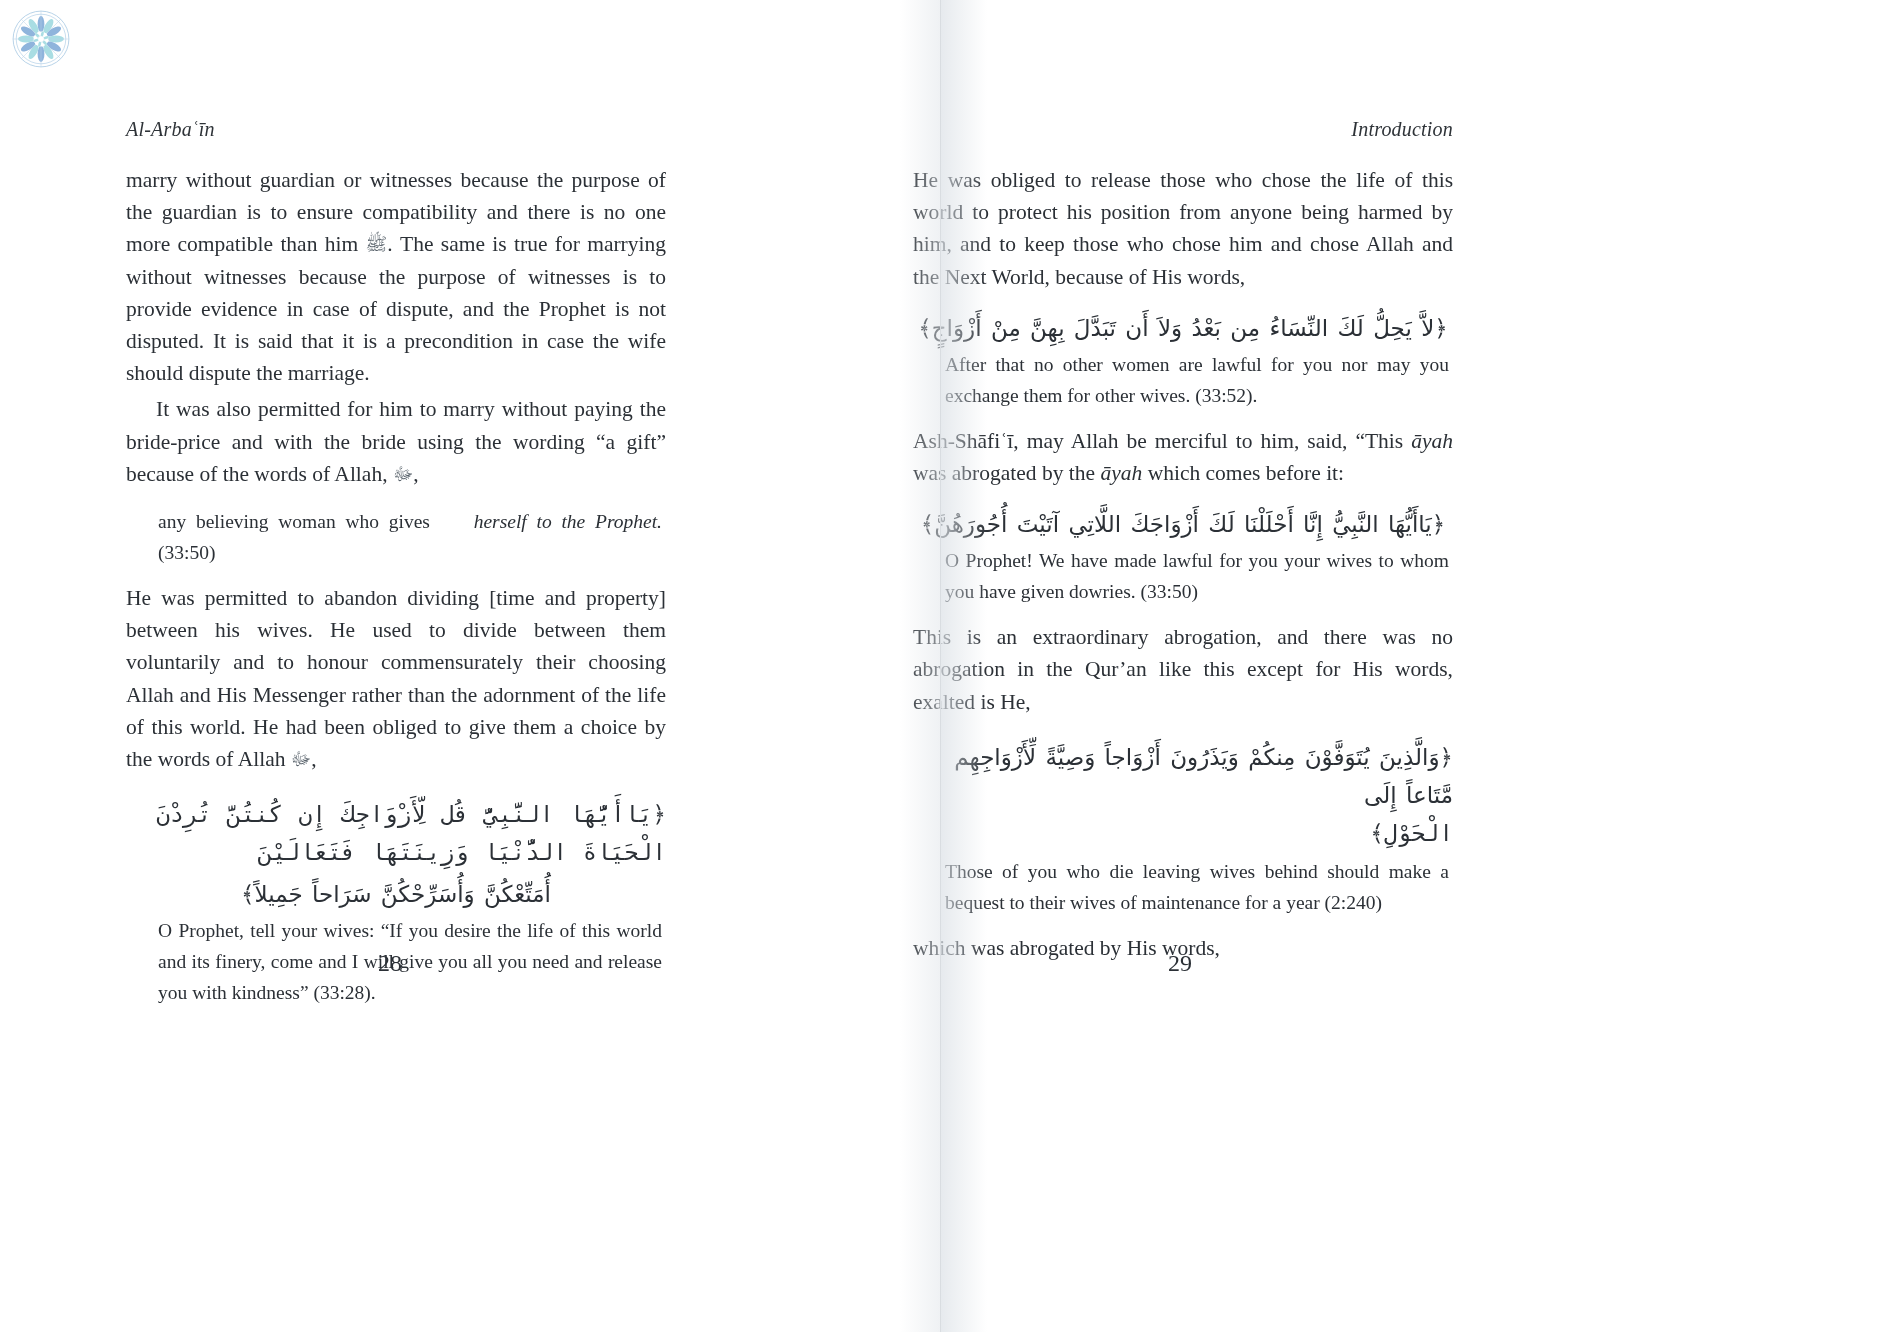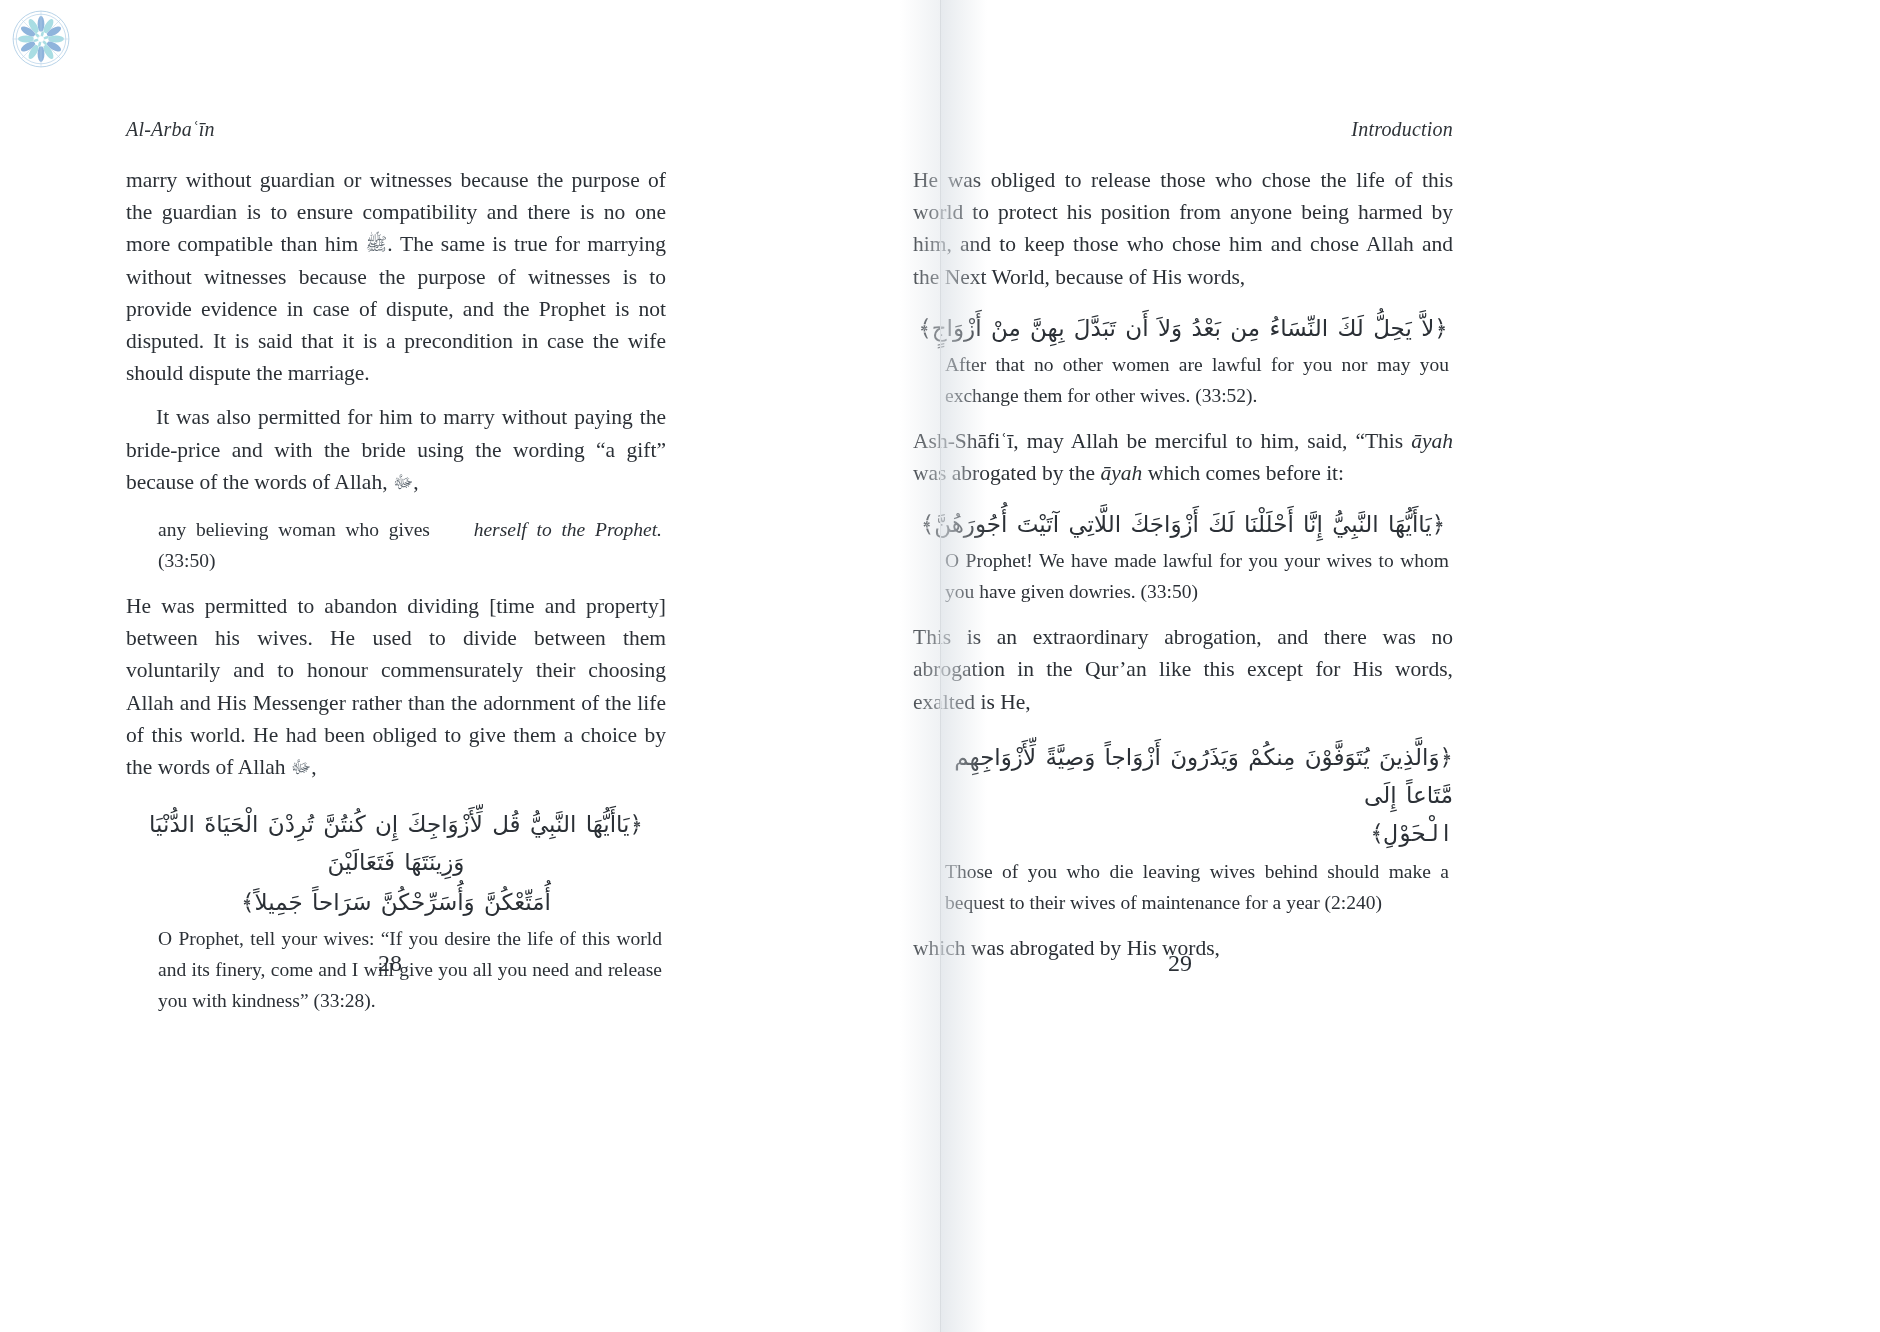--- a/index.html
+++ b/index.html
@@ -70,21 +70,21 @@
     font-size: 21.5px;
     line-height: 32.2px;
     color: #2b3036;
     margin: 0 0 0 0;
     text-align: justify;
     text-justify: inter-word;
     -webkit-hyphens: none;
     hyphens: none;
   }
   p.body.indent { text-indent: 30px; }
-  p.body + p.body { margin-top: 12px; }
+  p.body + p.body { margin-top: 4px; }
 
   .sal {
     font-size: 18px;
     color: #555f68;
     font-family: "DejaVu Sans", sans-serif;
     vertical-align: 1px;
   }
 
   .quote-block {
     margin: 16px 0 14px 0;
@@ -205,21 +205,21 @@
       <p class="body">marry without guardian or witnesses because the purpose of the guardian is to ensure compatibility and there is no one more compatible than him <span class="sal">ﷺ</span>. The same is true for marrying without witnesses because the purpose of witnesses is to provide evidence in case of dispute, and the Prophet is not disputed. It is said that it is a precondition in case the wife should dispute the marriage.</p>
       <p class="body indent">It was also permitted for him to marry without paying the bride-price and with the bride using the wording “a gift” because of the words of Allah, <span class="sal">ﷻ</span>,</p>
 
       <div class="quote-block">
         <div class="trans"><span>any believing woman who gives </span><em>herself to the Prophet.</em><span> (33:50)</span></div>
       </div>
 
       <p class="body">He was permitted to abandon dividing [time and property] between his wives. He used to divide between them voluntarily and to honour commensurately their choosing Allah and His Messenger rather than the adornment of the life of this world. He had been obliged to give them a choice by the words of Allah <span class="sal">ﷻ</span>,</p>
 
       <div class="quote-block" style="margin-top:22px;">
-        <div class="arabic" style="text-align:center;">﴿يَاأَيُّهَا النَّبِيُّ قُل لِّأَزْوَاجِكَ إِن كُنتُنَّ تُرِدْنَ الْحَيَاةَ الدُّنْيَا وَزِينَتَهَا فَتَعَالَيْنَ</div>
+        <div class="arabic" style="text-align:right;font-family:Liberation Mono, monospace;">﴿يَاأَيُّهَا النَّبِيُّ قُل لِّأَزْوَاجِكَ إِن كُنتُنَّ تُرِدْنَ الْحَيَاةَ الدُّنْيَا وَزِينَتَهَا فَتَعَالَيْنَ</div>
         <div class="arabic" style="">أُمَتِّعْكُنَّ وَأُسَرِّحْكُنَّ سَرَاحاً جَمِيلاً﴾</div>
         <div class="trans">O Prophet, tell your wives: “If you desire the life of this world and its finery, come and I will give you all you need and release you with kindness” (33:28).</div>
       </div>
 
     </div>
     <div class="page-number" id="pn-left">28</div>
   </div>
 
   <div class="page" id="page-right"></div>
 

